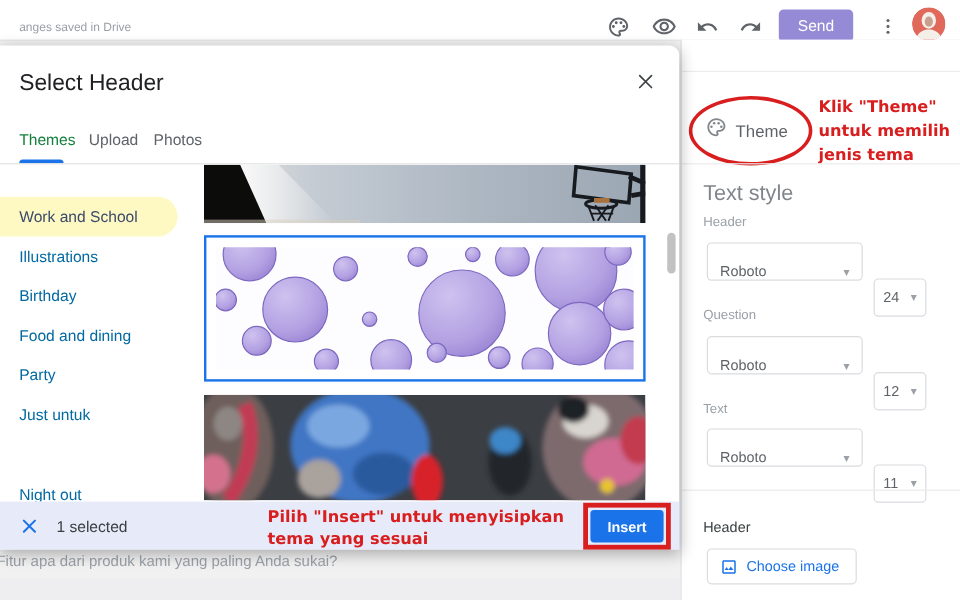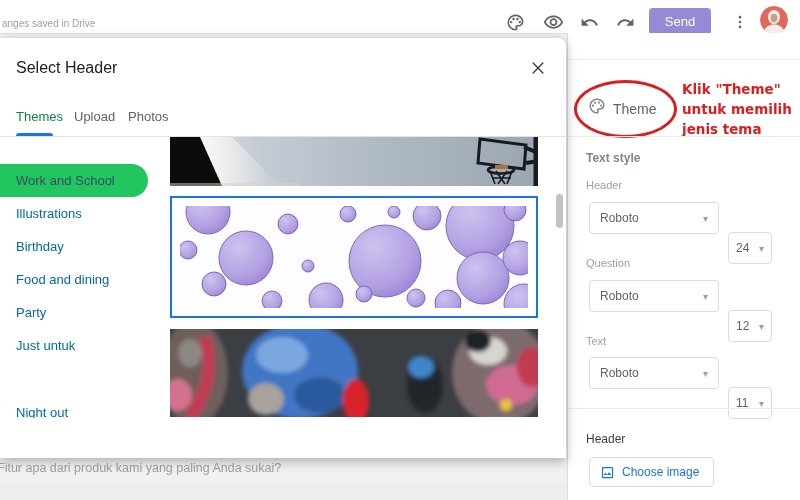--- a/index.html
+++ b/index.html
@@ -2,59 +2,59 @@
 <html><head>
 <meta charset="utf-8">
 <style>
   html,body{margin:0;padding:0;background:#ffffff;}
   #app{position:relative;width:800px;height:500px;overflow:hidden;
        font-family:"Liberation Sans",sans-serif;background:#f1f1f2;color:#3c4043;}
   .abs{position:absolute;}
 
   
   #topbar{left:0;top:0;width:800px;height:33px;background:#ffffff;border-bottom:1px solid #e2e3e5;}
-  #saved-status{left:2px;top:18px;font-size:10px;color:#9aa0a6;}
+  #saved-status{left:16px;top:18px;font-size:10px;color:#9aa0a6;}
   .tb-icon{top:11px;width:22px;height:22px;display:flex;align-items:center;justify-content:center;cursor:pointer;}
   #send-btn{left:649px;top:8px;width:62px;height:27px;background:#958ad6;color:#ffffff;
             border:none;border-radius:4px;font-size:13px;font-family:inherit;cursor:pointer;}
   #avatar{left:760px;top:6px;width:28px;height:28px;border-radius:50%;overflow:hidden;cursor:pointer;}
 
   
   #theme-panel{left:567px;top:33px;width:233px;height:467px;background:#ffffff;border-left:1px solid #dadce0;}
   .panel-divider{left:0;width:233px;height:0;border-top:1px solid #ececec;}
   #theme-row-icon{left:20px;top:64px;}
   #theme-row-label{left:45px;top:68px;font-size:14px;color:#5f6368;}
   #theme-red-ellipse{left:6px;top:47px;width:97px;height:52px;border:3px solid #d81e1e;border-radius:50%;pointer-events:none;}
   .red-note{font-weight:bold;color:#d81e1e;font-family:"DejaVu Sans",sans-serif;}
   #theme-note{left:114px;top:46px;font-size:13.5px;line-height:20px;}
-  #text-style-title{left:18px;top:118px;font-size:12px;color:#80868b;font-weight:bold;}
+  #text-style-title{left:18px;top:118px;font-size:18px;color:#80868b;}
   .fr-label{left:18px;font-size:11px;color:#9aa0a6;}
   .fr-font{left:21px;width:130px;height:32px;border:1px solid #dadce0;border-radius:4px;background:#fff;
-           display:flex;align-items:center;padding:0 10px;box-sizing:border-box;font-size:12px;color:#5f6368;cursor:pointer;gap:48px;}
+           display:flex;align-items:flex-end;padding:0 10px;box-sizing:border-box;font-size:12px;color:#5f6368;cursor:pointer;gap:48px;}
   .fr-size{left:160px;width:44px;height:32px;border:1px solid #dadce0;border-radius:4px;background:#fff;
            display:flex;align-items:center;padding:0 7px;box-sizing:border-box;font-size:12px;color:#5f6368;cursor:pointer;margin-top:30px;}
   .chev{margin-left:auto;color:#9aa0a6;font-size:10px;}
   #header-section-label{left:18px;top:399px;font-size:12px;color:#3c4043;}
   #choose-image-btn{left:21px;top:424px;height:30px;padding:0 14px 0 10px;border:1px solid #dadce0;border-radius:4px;
                     background:#fff;display:inline-flex;align-items:center;gap:7px;font-size:12px;color:#1a73e8;
                     font-family:inherit;cursor:pointer;}
 
   
   #modal{left:0;top:38px;width:566px;height:420px;background:#ffffff;border-radius:0 8px 0 0;
          box-shadow:0 3px 12px rgba(0,0,0,.3);}
-  #modal-title{left:16px;top:21px;font-size:16px;color:#202124;}
+  #modal-title{left:16px;top:21px;font-size:19px;color:#202124;}
   #modal-close{left:526px;top:18px;width:24px;height:24px;display:flex;align-items:center;justify-content:center;cursor:pointer;}
   .tab{top:71px;font-size:13px;color:#5f6368;cursor:pointer;font-weight:500;}
   .tab.active{color:#15803d;}
   #tab-underline{left:16px;top:95px;width:37px;height:3px;background:#1a73e8;border-radius:3px 3px 0 0;}
   #tabs-divider{left:0;top:98px;width:566px;border-top:1px solid #e3e3e3;}
   #modal-content{left:0;top:99px;width:566px;height:281px;overflow:hidden;}
   .cat-item{position:absolute;left:0;width:160px;height:33px;line-height:33px;padding-left:16px;
             font-size:13px;color:#0369a1;box-sizing:border-box;cursor:pointer;white-space:nowrap;}
-  .cat-item.selected{background:#22c55e;border-radius:0 17px 17px 0;width:148px;color:#3a4a6b;}
+  .cat-item.selected{background:#fef9c3;border-radius:0 17px 17px 0;width:148px;color:#3a4a6b;}
   .thumb{position:absolute;left:170px;width:368px;overflow:hidden;cursor:pointer;}
   #thumb-selected-frame{position:absolute;left:170px;top:59px;width:368px;height:122px;border:2px solid #1a73e8;
             background:#fff;box-sizing:border-box;cursor:pointer;}
   #thumb-selected-frame svg{position:absolute;left:8px;top:8px;}
   #modal-scroll-thumb{left:556px;top:57px;width:7px;height:34px;background:#c2c2c2;border-radius:4px;cursor:grab;}
 
   
   #modal-footer{left:0;top:380px;width:566px;height:40px;background:#e7eaf8;}
   #footer-close{left:13px;top:9px;width:22px;height:22px;display:flex;align-items:center;justify-content:center;cursor:pointer;}
   #selected-count{left:47px;top:13px;font-size:13px;color:#3c4043;}
@@ -297,15 +297,29 @@
             <ellipse cx="362" cy="38" rx="15" ry="20" fill="#c23a50"></ellipse>
             <ellipse cx="308" cy="12" rx="13" ry="11" fill="#1f2125"></ellipse>
             <circle cx="336" cy="76" r="6" fill="#e8c52a"></circle>
           </g>
         </svg>
       </div>
 
       <div id="modal-scroll-thumb" class="abs"></div>
     </div>
 
+    <div id="modal-footer" class="abs">
+      <div id="footer-close" class="abs">
+        <svg viewBox="0 0 22 22" width="17" height="17">
+            <path stroke="#1a73e8" stroke-width="2.2" stroke-linecap="round" d="M5 5l12 12M17 5L5 17" fill="none"></path>
+          </svg>
+      </div>
+      <span id="selected-count" class="abs">1 selected</span>
+      <div id="insert-note" class="abs red-note">
+        <div>Pilih "Insert" untuk menyisipkan</div>
+        <div>tema yang sesuai</div>
+      </div>
+      <button id="insert-btn" class="abs">Insert</button>
+      <div id="insert-annotation-box" class="abs"></div>
+    </div>
   </div>
 
 </div>
 
 </body></html>

